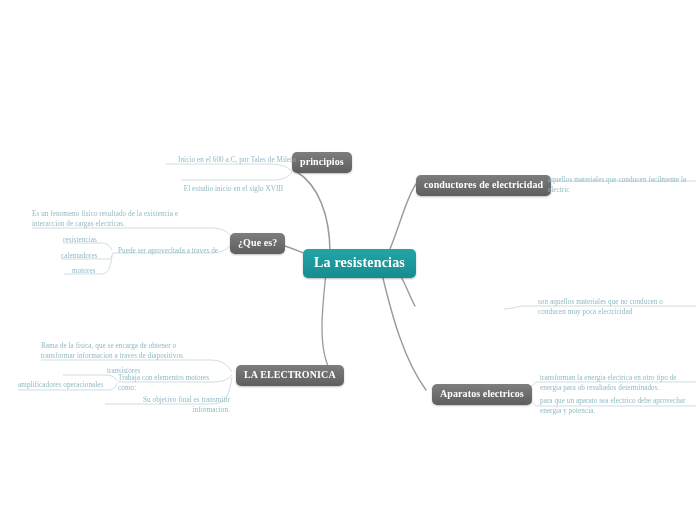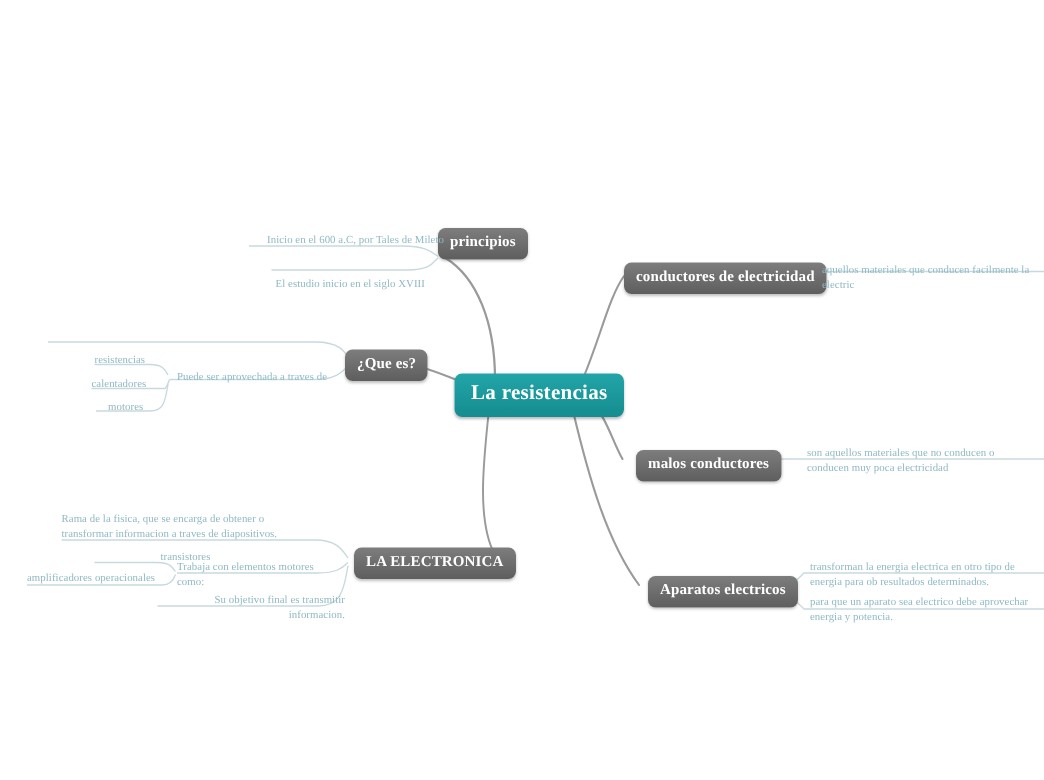--- a/index.html
+++ b/index.html
@@ -113,42 +113,40 @@
 
   <div class="node branch" style="left:292px; top:152px;">
     <span>principios</span>
   </div>
   <div class="leaf" style="left:166px; top:155px; width:120px; text-align:left;margin-left:12px;">Inicio en el 600 a.C, por Tales de Mileto</div>
   <div class="leaf" style="left:181px; top:184px; width:105px; text-align:center;">El estudio inicio en el siglo XVIII</div>
 
   <div class="node branch" style="left:230px; top:233px;">
     <span>¿Que es?</span>
   </div>
+  <div class="leaf" style="left:32px; top:209px; width:180px; text-align:left;">Es un fenomeno fisico resultado de la existencia e interaccion de cargas electricas.</div>
   <div class="leaf" style="left:113px; top:246px; width:110px; text-align:center;">Puede ser aprovechada a traves de</div>
   <div class="leaf" style="left:63px; top:235px; width:50px; text-align:left;">resistencias</div>
   <div class="leaf" style="left:61px; top:251px; width:54px; text-align:left;">calentadores</div>
   <div class="leaf" style="left:72px; top:266px; width:45px; text-align:left;">motores</div>
 
   <div class="node branch" style="left:236px; top:365px;">
     <span>LA ELECTRONICA</span>
   </div>
   <div class="leaf" style="left:41px; top:341px; width:165px; text-align:left;">Rama de la fisica, que se encarga de obtener o transformar informacion a traves de diapositivos.</div>
   <div class="leaf" style="left:118px; top:373px; width:110px; text-align:left;">Trabaja con elementos motores como:</div>
   <div class="leaf" style="left:65px; top:366px; width:50px; text-align:left;padding-left:42px;">transistores</div>
   <div class="leaf" style="left:18px; top:380px; width:98px; text-align:left;">amplificadores operacionales</div>
   <div class="leaf" style="left:105px; top:395px; width:125px; text-align:right;">Su objetivo final es transmitir informacion.</div>
 
   <div class="node branch" style="left:416px; top:175px;">
     <span>conductores de electricidad</span>
   </div>
   <div class="leaf r" style="left:548px; top:175px; width:160px;">aquellos materiales que conducen facilmente la electric</div>
 
-  <div class="node branch" style="left:424px; top:300px;">
-    <span>malos conductores</span>
-  </div>
   <div class="leaf r" style="left:538px; top:297px; width:150px;">son aquellos materiales que no conducen o conducen muy poca electricidad</div>
 
   <div class="node branch" style="left:432px; top:384px;">
     <span>Aparatos electricos</span>
   </div>
   <div class="leaf r" style="left:540px; top:396px; width:156px;">para que un aparato sea electrico debe aprovechar energia y potencia.</div>
   <div class="leaf r" style="left:540px; top:373px; width:156px;">transforman la energia electrica en otro tipo de energia para ob resultados determinados.</div>
 
 </div>
 

